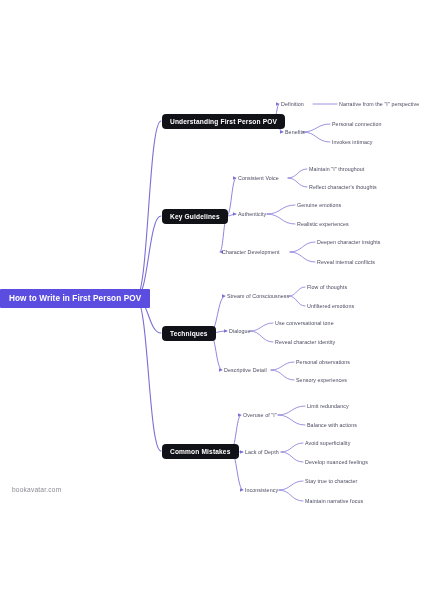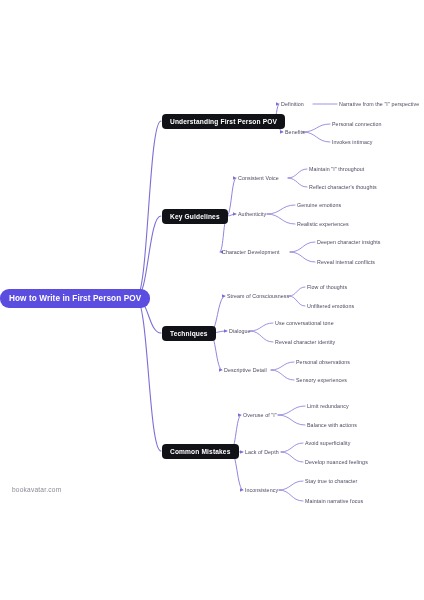--- a/index.html
+++ b/index.html
@@ -34,21 +34,21 @@
     position: absolute;
     white-space: nowrap;
   }
   
   .node-root {
     background: #5b4de0;
     color: #ffffff;
     font-size: 8.2px;
     font-weight: bold;
     letter-spacing: 0.1px;
-    border-radius: 9px;
+    border-radius: 1px;
     padding: 5px 9px 6px 9px;
     left: 0px;
     top: 289px;
     box-sizing: border-box;
     height: 19px;
     line-height: 9px;
     display: flex;
     align-items: center;
   }
   

